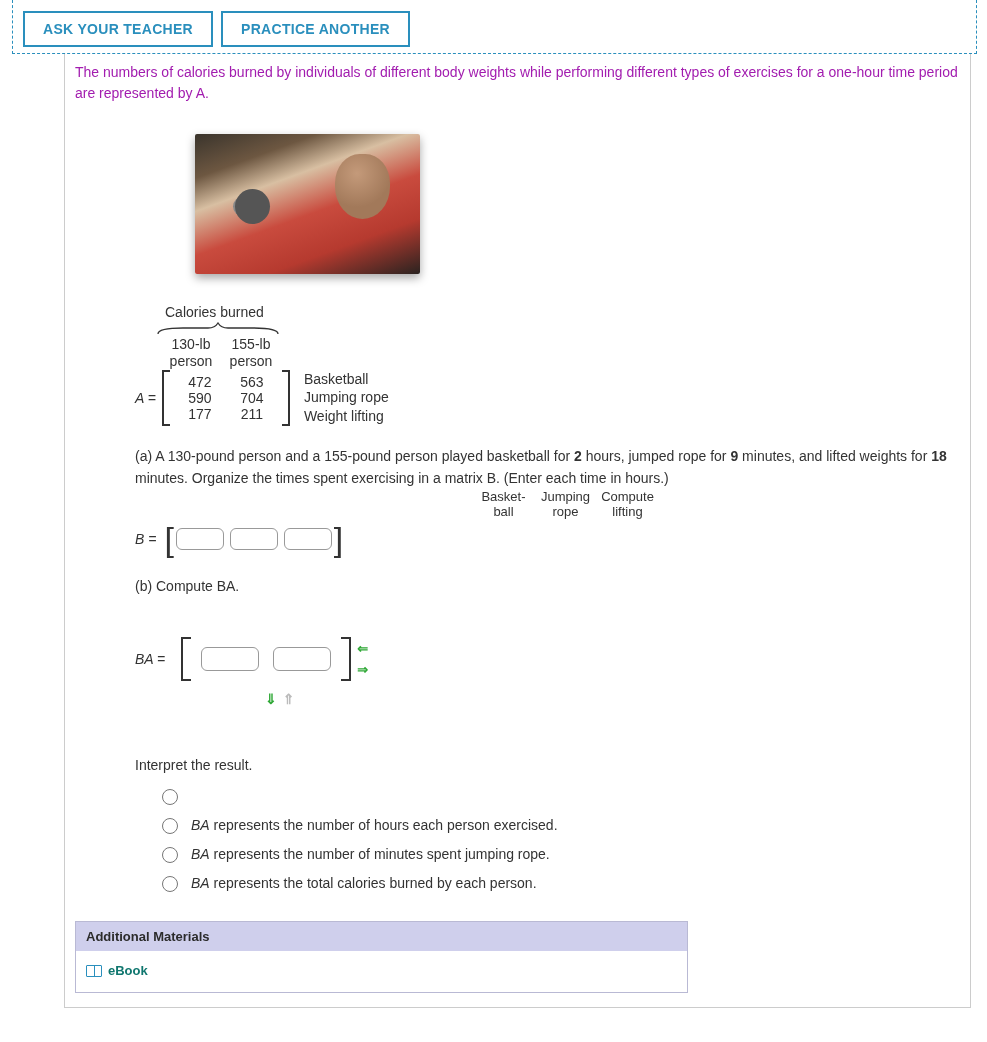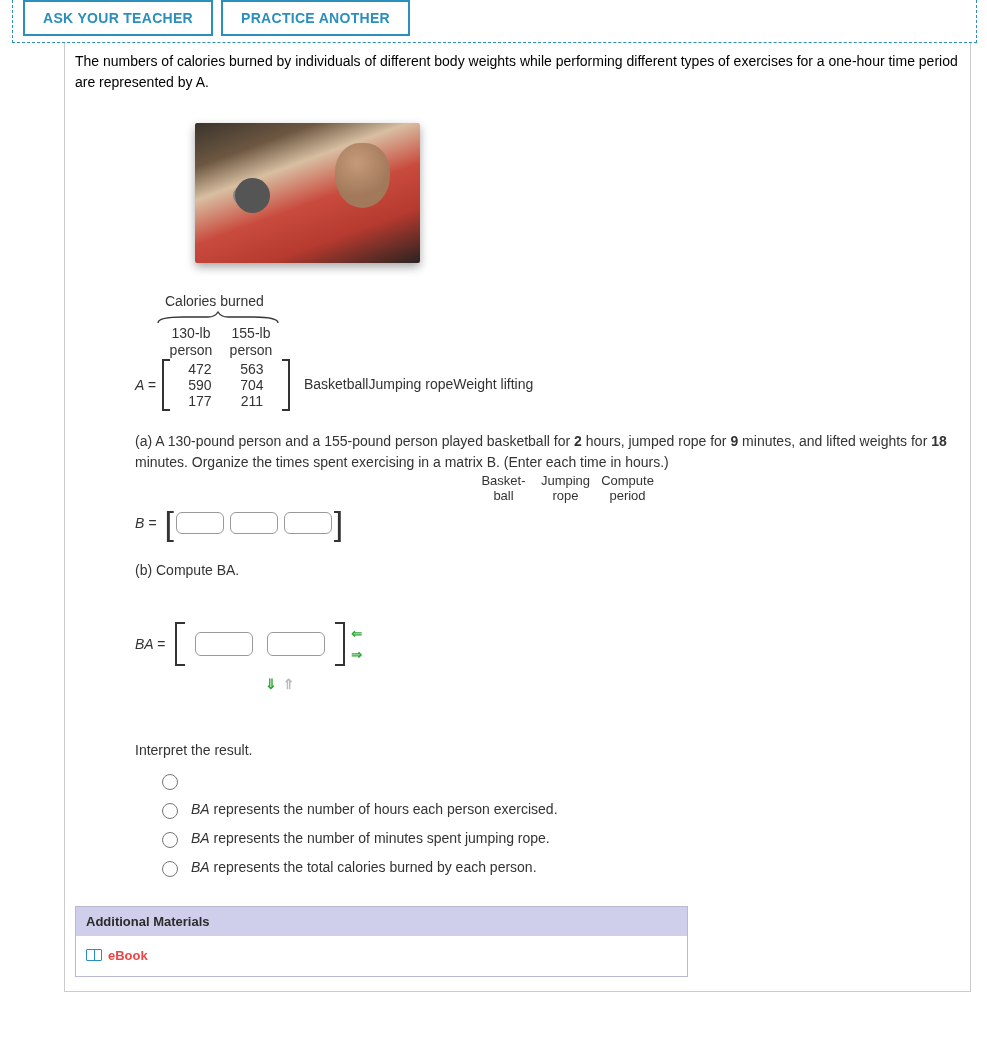--- a/index.html
+++ b/index.html
@@ -16,41 +16,41 @@
   }
   .top-dashed {
     border: 1px dashed #2a8fbd;
     border-top: none;
     margin: 0 10px 0 12px;
     padding: 0 0 6px 10px;
   }
   .btn-row {
     display: flex;
     gap: 8px;
-    padding-top: 0;
+    padding-top: 11px;
   }
   .hdr-btn {
     border: 2px solid #2a8fbd;
     background: #fff;
     color: #2a8fbd;
     font-weight: bold;
     font-size: 14px;
     padding: 8px 18px;
     letter-spacing: .3px;
     cursor: pointer;
     font-family: inherit;
   }
   .main-card {
     border: 1px solid #ccc;
     border-top: none;
     margin: 0 16px 0 64px;
     padding: 8px 10px 14px 10px;
   }
   .intro {
-    color: #000000;
+    color: #a21caf;
     line-height: 1.5;
   }
   .img-wrap {
     margin: 30px 0 30px 120px;
   }
   .photo {
     width: 225px;
     height: 140px;
     background: linear-gradient(160deg,#3a342c 0%,#6d5741 20%,#d8bfa2 35%,#c94b3e 55%,#b63a2f 75%,#2a2320 100%);
     border-radius: 2px;
@@ -91,21 +91,21 @@
     display:inline-block;
     border:2px solid #333;
     border-right:none;
     width:8px; align-self:stretch;
   }
   .bracket.r { border-right:2px solid #333; border-left:none; }
   .mx-grid {
     display:grid; grid-template-columns: 52px 52px;
     text-align:center; padding:2px 4px;
   }
-  .row-labels { display:flex; flex-direction:row; justify-content:space-around; margin-left:14px; line-height:1.35;}
+  .row-labels { display:flex; flex-direction:column; justify-content:space-around; margin-left:14px; line-height:1.35;}
   .qtext { margin-top:20px; line-height:1.55; }
   .bold { font-weight:bold; }
   .ital { font-style: italic; }
   .b-headers { display:flex; margin-left:36px; gap:6px; justify-content:center;}
   .b-headers > div { width:56px; text-align:center; line-height:1.15; font-size:13px;}
   .b-row { display:flex; align-items:center; margin-left:0; margin-top:2px;}
   .b-row .mx-lhs { margin-left:0; }
   .inp {
     width:48px; height:22px;
     border:1px solid #999; border-radius:6px;
@@ -136,21 +136,21 @@
     width:613px;
   }
   .addl-hdr {
     background:#cfcfec;
     color:#2b2b2b;
     font-weight:bold;
     padding:7px 10px;
     font-size:13px;
   }
   .addl-body { padding:12px 10px; }
-  .ebook-link { color:#ef4444; font-weight:bold; font-size:13px; text-decoration:none; display:inline-flex; align-items:center; gap:6px; cursor:pointer;}
+  .ebook-link { color:#0f766e; font-weight:bold; font-size:13px; text-decoration:none; display:inline-flex; align-items:center; gap:6px; cursor:pointer;}
   .ebook-icon {
     width:16px;height:12px;border:1px solid #2a8fbd;border-radius:1px;
     background:linear-gradient(#fff,#fff);
     position:relative; display:inline-block;
   }
   .ebook-icon::before{content:"";position:absolute;left:50%;top:0;bottom:0;width:1px;background:#2a8fbd;}
 </style>
 </head>
 <body>
 
@@ -200,39 +200,39 @@
         </div>
       </div>
 
       <div class="qtext">
         <span>(a) A 130-pound person and a 155-pound person played basketball for </span><span class="bold">2</span><span> hours, jumped rope for </span><span class="bold">9</span><span> minutes, and lifted weights for </span><span class="bold">18</span><span> minutes. Organize the times spent exercising in a matrix B. (Enter each time in hours.)</span>
       </div>
 
       <div class="b-headers">
         <div><span>Basket-</span><br><span>ball</span></div>
         <div><span>Jumping</span><br><span>rope</span></div>
-        <div><span>Compute</span><br><span>period</span></div>
+        <div><span>Compute</span><br><span>lifting</span></div>
       </div>
       <div class="b-row">
         <span class="mx-lhs">B =</span>
         <span class="big-brk">[</span>
         <input class="inp" style="">
         <span style="width:6px"></span>
         <input class="inp" style="">
         <span style="width:6px"></span>
         <input class="inp" style="">
         <span class="big-brk">]</span>
       </div>
 
       <div class="qtext">
         <span>(b) Compute BA.</span>
       </div>
 
       <div class="ba-block">
-        <span class="mx-lhs" style="margin-right:10px">BA =</span>
+        <span class="mx-lhs" style="margin-right:16px">BA =</span>
         <span class="ba-brk l"></span>
         <div class="ba-cells">
           <input class="inp w" style="">
           <input class="inp w" style="">
         </div>
         <span class="ba-brk r"></span>
         <div class="arrow-col">
           <span style="color:#2fa836;font-weight:bold;">⇐</span>
           <span style="color:#2fa836;font-weight:bold;">⇒</span>
         </div>

